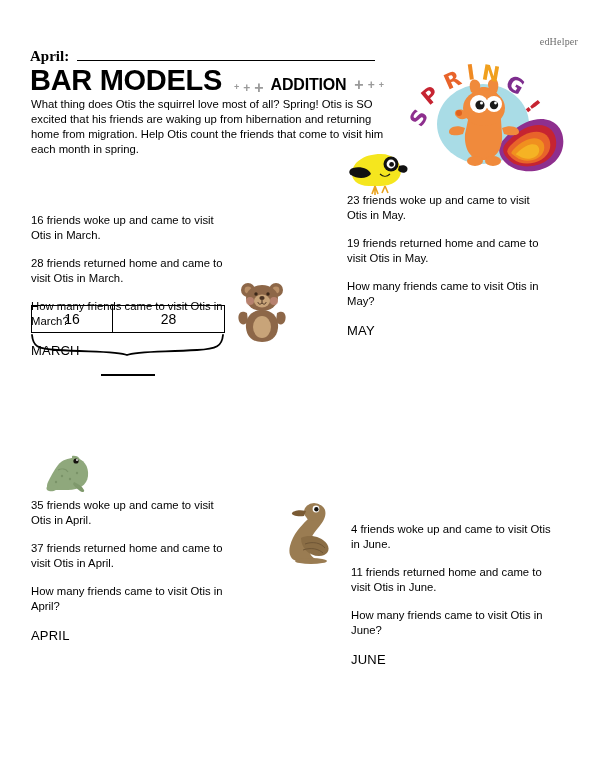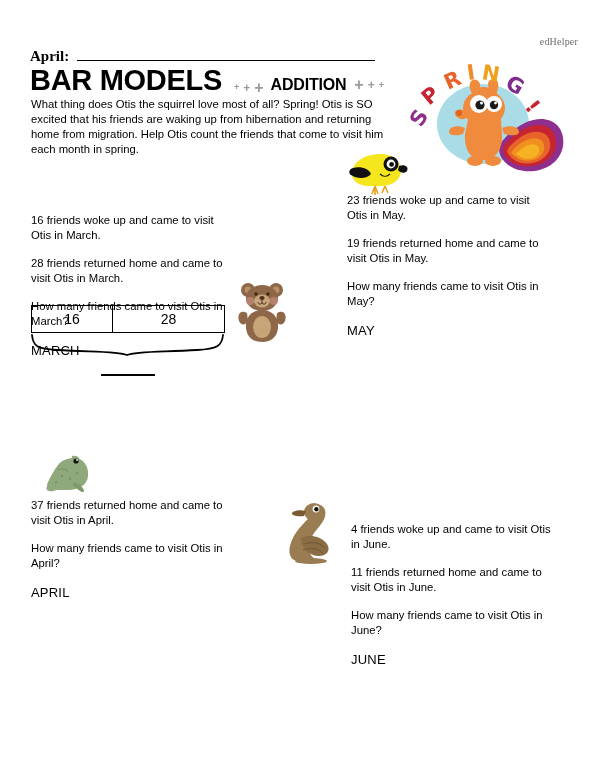--- a/index.html
+++ b/index.html
@@ -301,20 +301,21 @@
     <path d="M30,30 C34,32 38,34 40,38 C41,40 38,41 36,39 C33,37 30,34 29,32 Z" fill="#7f996c"></path>
     <path d="M14,18 C18,16 22,17 24,20" stroke="#7a9368" stroke-width="1.1" fill="none"></path>
     <circle cx="18" cy="24" r="1.2" fill="#7a9368"></circle>
     <circle cx="26" cy="27" r="1.2" fill="#7a9368"></circle>
     <circle cx="33" cy="21" r="1.2" fill="#7a9368"></circle>
     <circle cx="12" cy="30" r="1.2" fill="#7a9368"></circle>
   </svg>
 </div>
 
 <div class="problem" id="p-april">
+  <p>35 friends woke up and came to visit Otis in April.</p>
   <p>37 friends returned home and came to visit Otis in April.</p>
   <p>How many friends came to visit Otis in April?</p>
   <div class="month-label">APRIL</div>
 </div>
 
 <div class="art" id="art-duck">
   <svg viewBox="0 0 62 66" width="62" height="66">
     <path d="M20,8 C28,4 36,6 38,12 C40,19 35,25 31,30 C26,36 22,42 22,50 C22,58 28,63 38,63 L12,63 C4,63 1,56 3,48 C6,36 14,28 20,22 C24,18 26,14 24,12 C22,10 20,10 20,8 Z" fill="#9a7c52"></path>
     <ellipse cx="27" cy="14" rx="10" ry="9" fill="#9a7c52"></ellipse>
     <path d="M19,13 C12,11 6,13 5,15 C4,17 10,19 17,18 Z" fill="#7a5a33"></path>

